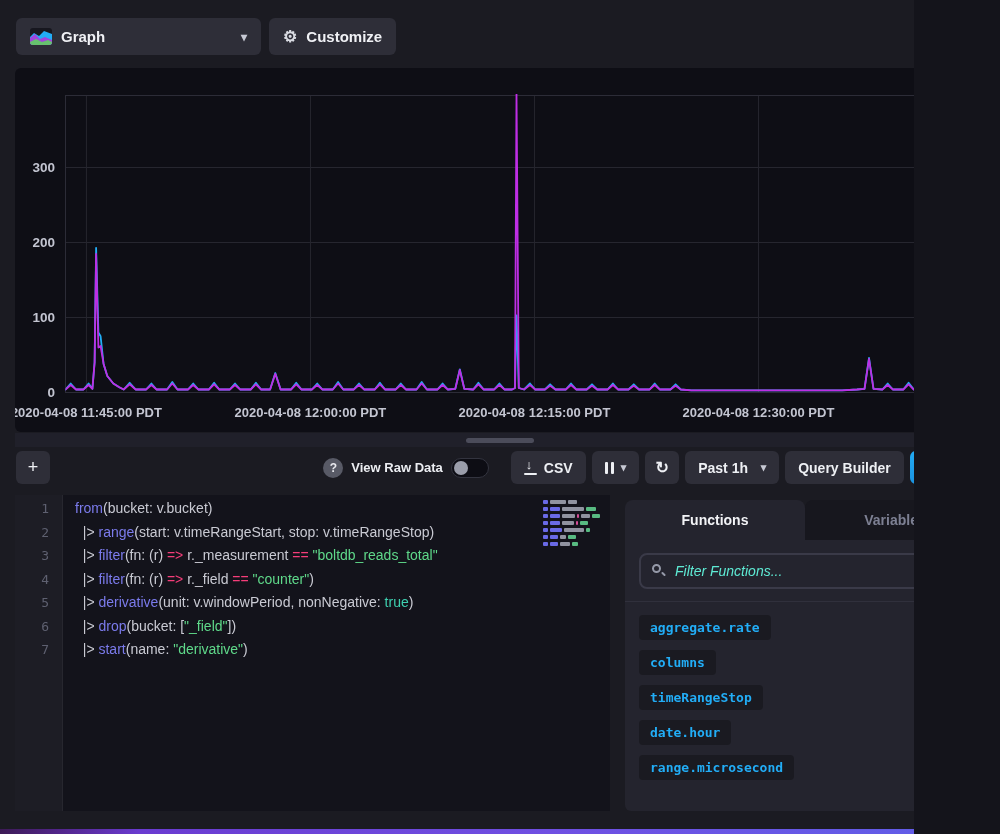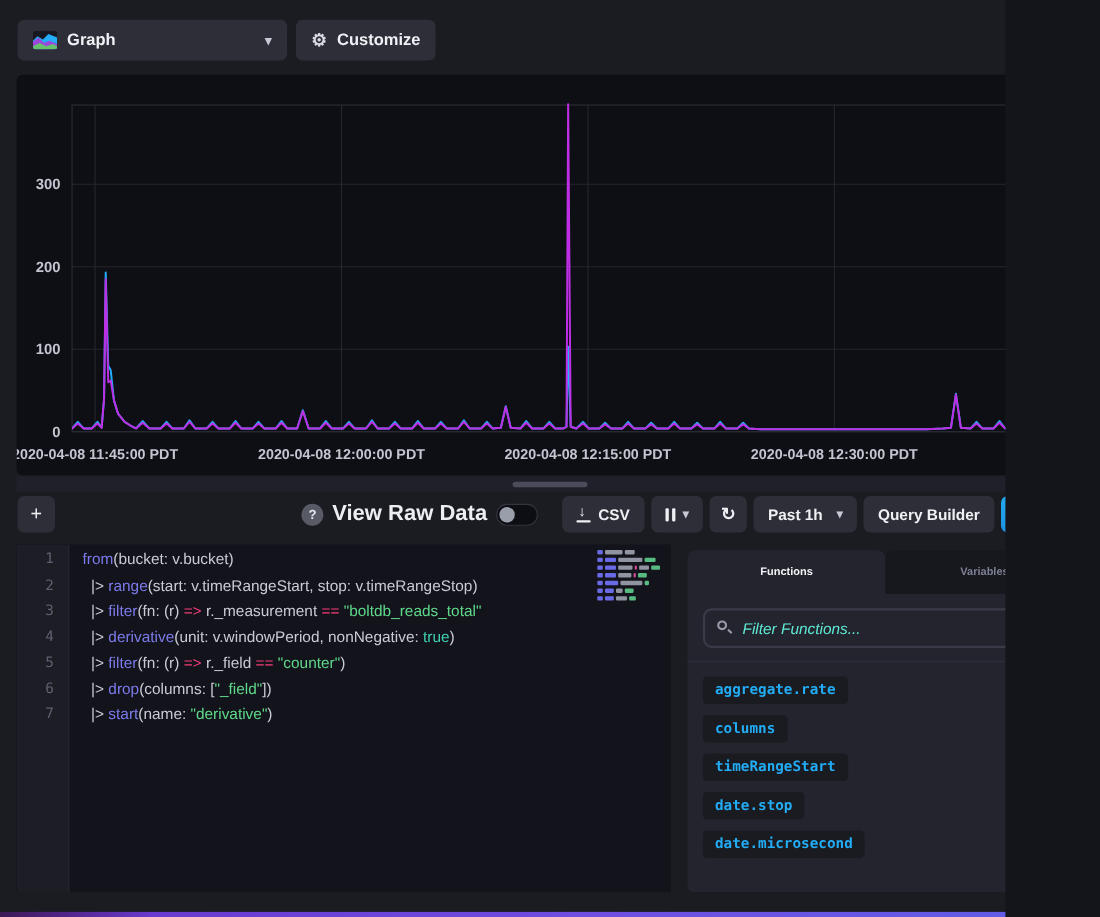--- a/index.html
+++ b/index.html
@@ -39,21 +39,21 @@
   
   .toolbar { position:absolute; left:16px; top:451px; width:968px; height:33px; display:flex; align-items:center; gap:6px; }
   .tb-btn {
     height:33px; background:#2e2e38; border-radius:6px; display:flex; align-items:center;
     gap:7px; padding:0 13px; font-size:14px; font-weight:700; color:#eef0f4; cursor:pointer; white-space:nowrap;
   }
   .tb-btn .dim { color:#8e91a1; font-weight:700; }
   .plus-btn { width:34px; justify-content:center; font-size:18px; font-weight:400; }
   .raw-group { margin-left:auto; margin-right:16px; display:flex; align-items:center; gap:8px; }
   .help-circle { width:20px; height:20px; border-radius:50%; background:#585a66; color:#e8e9ee; font-size:12px; font-weight:700; display:flex; align-items:center; justify-content:center; }
-  .raw-label { font-size:20px; font-weight:700; }
+  .raw-label { font-size:13px; font-weight:700; }
   .toggle { width:38px; height:20px; border-radius:10px; background:#0d0d14; border:1px solid #33343f; position:relative; cursor:pointer; }
   .toggle .knob { position:absolute; left:2px; top:2px; width:14px; height:14px; border-radius:50%; background:#9a9daa; }
   .dl-icon { position:relative; width:13px; height:14px; }
   .dl-icon .arr { position:absolute; top:-4px; left:2px; font-size:13px; font-weight:700; }
   .dl-icon .bar { position:absolute; bottom:0; left:0; width:13px; height:2px; background:#eef0f4; border-radius:1px; }
   .pause-bars { display:flex; gap:3px; }
   .pause-bars i { width:3px; height:12px; background:#eef0f4; border-radius:1px; }
   .chev-sm { font-size:11px; color:#c7c9d4; }
   .refresh-btn { width:34px; justify-content:center; font-size:16px; padding:0; }
   .range-btn { width:94px; } .range-btn .chev-sm { margin-left:auto; }
@@ -65,21 +65,21 @@
   .code { position:absolute; left:49px; top:0; width:500px; height:100%; padding-left:11px; overflow:hidden; }
   .code .cl { height:23.5px; line-height:23.5px; font-family:Liberation Sans, sans-serif; font-size:14px; white-space:pre; color:#c9cad3; }
   .code .k { color:#7b7bec; } .code .o { color:#f53d7a; } .code .s { color:#5fd98a; } .code .b { color:#3ed0b0; }
   .gutter, .code { padding-top:2px; }
   .minimap { position:absolute; right:3px; top:5px; width:64px; }
   .minimap .mrow { display:flex; gap:2px; margin-bottom:3px; }
   .minimap .mrow i { height:4px; border-radius:1px; display:block; }
   
   .fpanel { position:absolute; left:625px; top:500px; width:360px; height:311px; }
   .ftabs { position:absolute; top:0; left:0; width:100%; height:40px; display:flex; }
-  .ftab { flex:1; border-radius:8px 8px 0 0; display:flex; align-items:center; justify-content:center; font-size:10px; font-weight:700; cursor:pointer; }
+  .ftab { flex:1; border-radius:8px 8px 0 0; display:flex; align-items:center; justify-content:center; font-size:14px; font-weight:700; cursor:pointer; }
   .ftab.active { background:#24242e; color:#f2f3f6; }
   .ftab.inactive { background:#17171e; color:#7d8093; }
   .fbody { position:absolute; top:40px; left:0; width:100%; height:271px; background:#24242e; border-radius:0 0 6px 6px; padding:13px 14px 0 14px; overflow:hidden; }
   .fsearch { height:36px; border:2px solid #3a3a48; border-radius:8px; display:flex; align-items:center; gap:9px; padding:0 11px; }
   .mag { position:relative; width:14px; height:14px; }
   .mag .lens { position:absolute; left:0; top:0; width:9px; height:9px; border:2px solid #9599a8; border-radius:50%; }
   .mag .tail { position:absolute; left:9px; top:9px; width:5px; height:2px; background:#9599a8; transform:rotate(45deg); border-radius:1px; }
   .fsearch .ph { font-size:14px; font-style:italic; color:#5eead4; }
   .fsection { margin-top:17px; font-size:14px; font-weight:700; color:#f2f3f6; }
   .fdivider { margin:12px -14px 0 -14px; height:1px; background:#30303c; }
@@ -203,23 +203,23 @@
         <div class="ln">3</div>
         <div class="ln">4</div>
         <div class="ln">5</div>
         <div class="ln">6</div>
         <div class="ln">7</div>
       </div>
     <div class="code" id="code-lines">
         <div class="cl"><span class="k">from</span><span>(bucket: v.bucket)</span></div>
         <div class="cl"><span>  |&gt; </span><span class="k">range</span><span>(start: v.timeRangeStart, stop: v.timeRangeStop)</span></div>
         <div class="cl"><span>  |&gt; </span><span class="k">filter</span><span>(fn: (r) </span><span class="o">=&gt;</span><span> r._measurement </span><span class="o">==</span><span> </span><span class="s">"boltdb_reads_total"</span></div>
+        <div class="cl"><span>  |&gt; </span><span class="k">filter</span><span>(fn: (r) </span><span class="o">=&gt;</span><span> r._field </span><span class="o">==</span><span> </span><span class="s">"counter"</span><span>)</span></div>
         <div class="cl"><span>  |&gt; </span><span class="k">derivative</span><span>(unit: v.windowPeriod, nonNegative: </span><span class="b">true</span><span>)</span></div>
-        <div class="cl"><span>  |&gt; </span><span class="k">filter</span><span>(fn: (r) </span><span class="o">=&gt;</span><span> r._field </span><span class="o">==</span><span> </span><span class="s">"counter"</span><span>)</span></div>
-        <div class="cl"><span>  |&gt; </span><span class="k">drop</span><span>(columns: [</span><span class="s">"_field"</span><span>])</span></div>
+        <div class="cl"><span>  |&gt; </span><span class="k">drop</span><span>(bucket: [</span><span class="s">"_field"</span><span>])</span></div>
         <div class="cl"><span>  |&gt; </span><span class="k">start</span><span>(name: </span><span class="s">"derivative"</span><span>)</span></div>
       </div>
     <div class="minimap" id="minimap">
         <div class="mrow">
           <i style="width: 5px; background: rgb(106, 106, 230);"></i>
           <i style="width: 16px; background: rgb(144, 147, 160);"></i>
           <i style="width: 9px; background: rgb(144, 147, 160);"></i>
         </div>
         <div class="mrow">
           <i style="width: 5px; background: rgb(106, 106, 230);"></i>
@@ -273,23 +273,23 @@
         <span class="mag">
             <span class="lens"></span>
             <span class="tail"></span>
           </span>
         <span class="ph">Filter Functions...</span>
       </div>
       <div class="fdivider"></div>
       <div class="flist" id="flist">
           <div class="fpill">aggregate.rate</div>
           <div class="fpill">columns</div>
-          <div class="fpill">timeRangeStart</div>
-          <div class="fpill">date.stop</div>
-          <div class="fpill">date.microsecond</div>
+          <div class="fpill">timeRangeStop</div>
+          <div class="fpill">date.hour</div>
+          <div class="fpill">range.microsecond</div>
         </div>
     </div>
     <div class="fscroll-track"></div>
     <div class="fscroll-thumb"></div>
   </div>
 
   <div class="footer-bar"></div>
 </div>
 
 </body></html>

